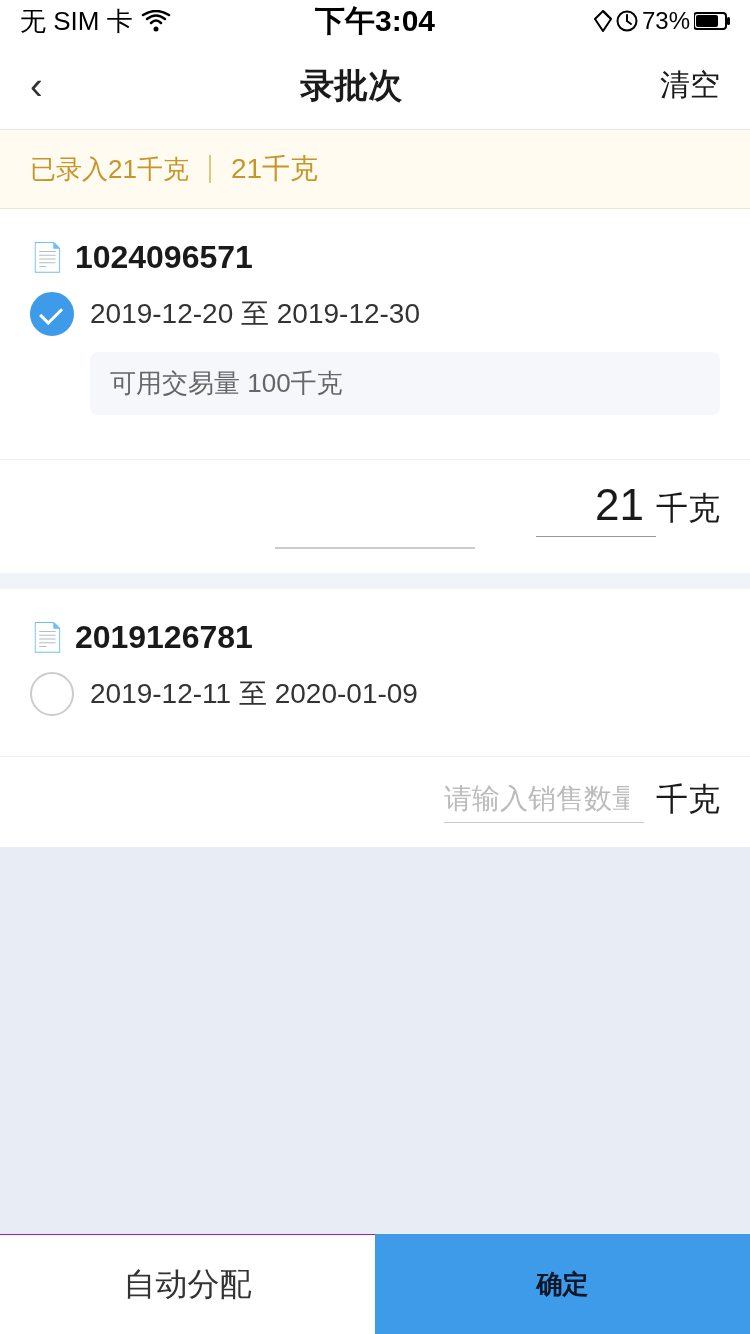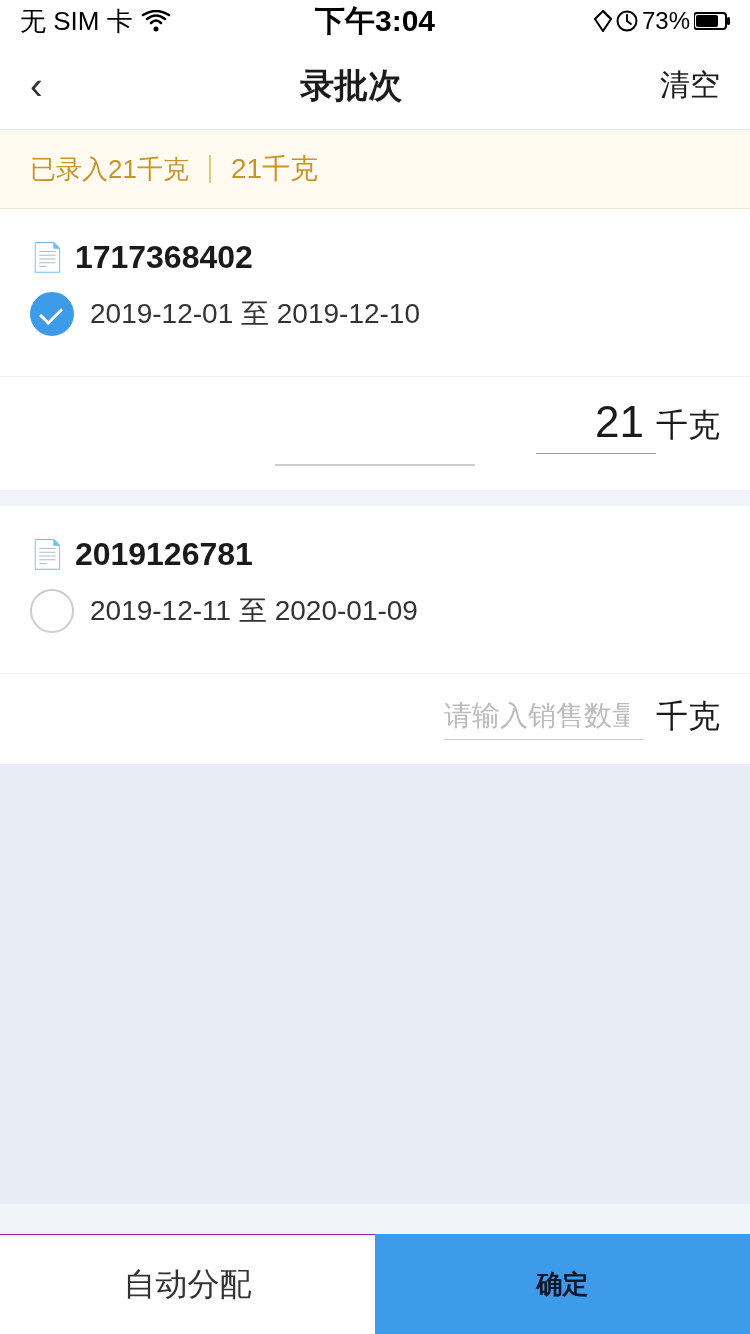--- a/index.html
+++ b/index.html
@@ -324,26 +324,27 @@
   <div class="info-banner">
     <span class="info-badge">已录入21千克</span>
     <div class="info-divider"></div>
     <span class="info-amount">21千克</span>
   </div>
 
   <div class="card">
     <div class="card-inner">
       <div class="batch-header">
         <span class="batch-icon">📄</span>
-        <span class="batch-id">1717368402</span>
+        <span class="batch-id">1024096571</span>
       </div>
       <div class="batch-row">
         <div class="radio-circle checked"></div>
-        <span class="batch-date">2019-12-01 至 2019-12-10</span>
+        <span class="batch-date">2019-12-20 至 2019-12-30</span>
       </div>
+      <div class="available-tag">可用交易量 100千克</div>
     </div>
     <div class="qty-row">
       <span class="qty-underline">
         <span class="qty-value">21</span>
       </span>
       <span class="qty-unit">千克</span>
     </div>
     <div class="separator-line"></div>
     <div style="height:24px;"></div>
   </div>

